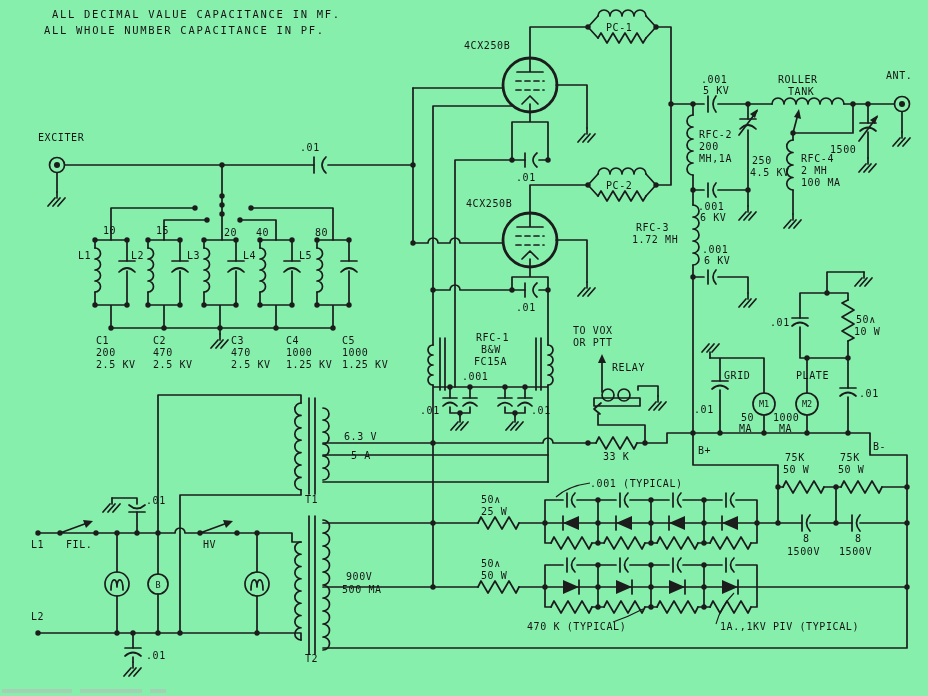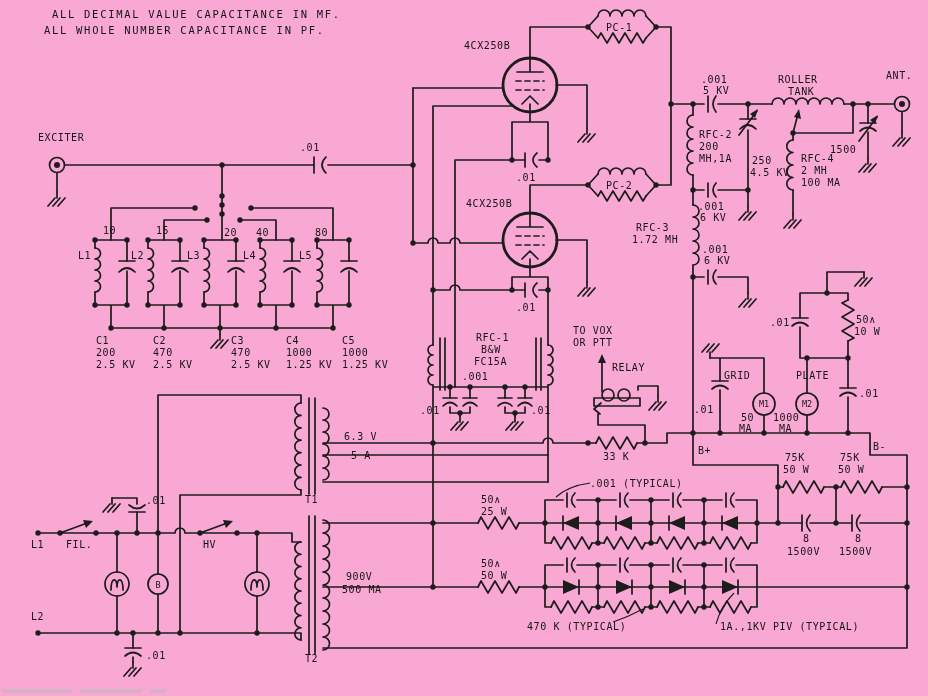--- a/index.html
+++ b/index.html
@@ -1,16 +1,16 @@
 <!DOCTYPE html>
 <html><head>
 <meta charset="utf-8">
 <style>
   html,body{margin:0;padding:0;background:#ffffff;}
-  .page{width:928px;height:696px;background:#f9a8d4;position:relative;overflow:hidden;}
+  .page{width:928px;height:696px;background:#86efac;position:relative;overflow:hidden;}
   svg{display:block;}
   .w{stroke:#1c1c1c;stroke-width:1.7;fill:none;stroke-linecap:round;stroke-linejoin:round;}
   .thin{stroke:#1c1c1c;stroke-width:1.1;fill:none;}
   .fillb{fill:#1c1c1c;stroke:none;}
   text{font-family:"DejaVu Sans Mono","Liberation Mono",monospace;fill:#141414;}
   .t{font-size:10px;letter-spacing:0.6px;}
   .tn{font-size:10.5px;letter-spacing:1.7px;}
   .tm{font-size:8.5px;text-anchor:middle;letter-spacing:0;}
   .crop{fill:#b9b9b9;opacity:0.55;}
 </style>

